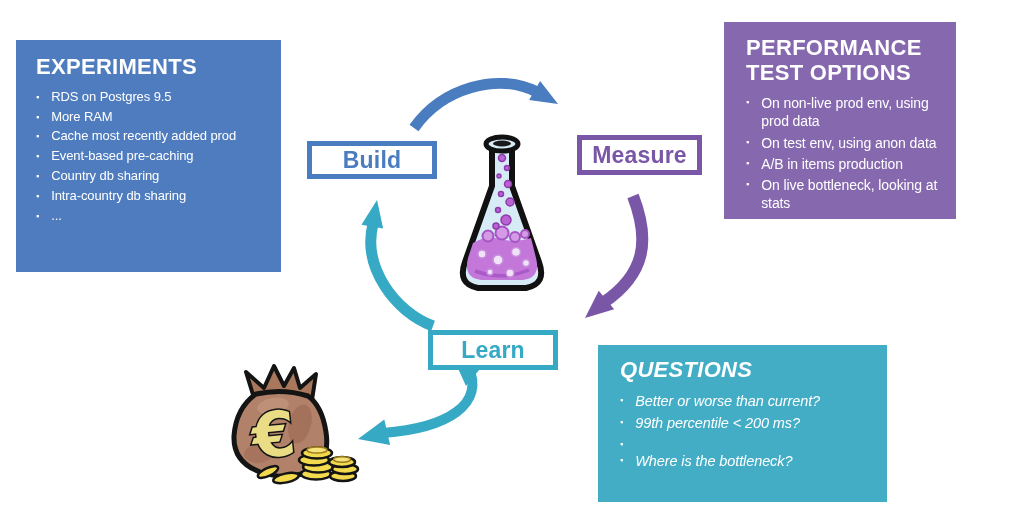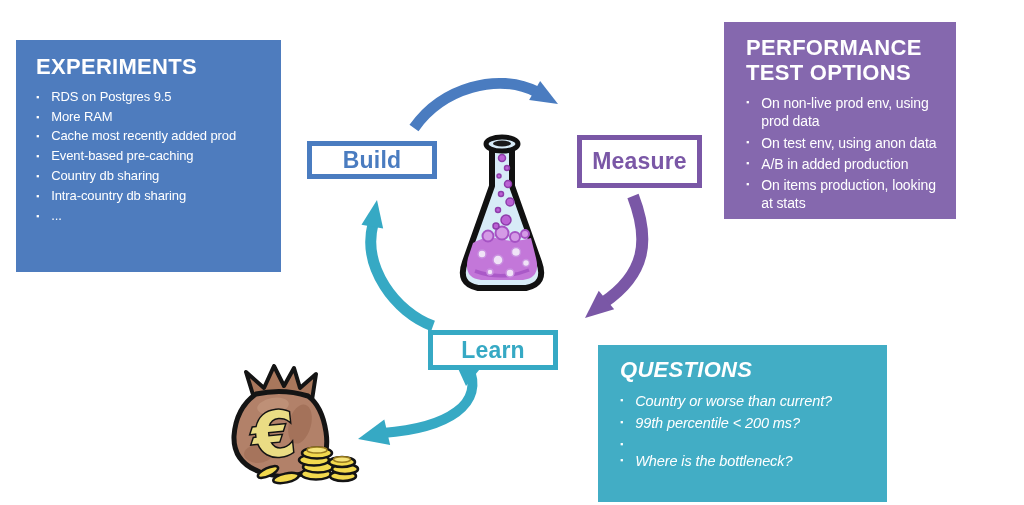--- a/index.html
+++ b/index.html
@@ -19,21 +19,21 @@
   #performance-box{left:724px;top:10px;width:232px;height:197px;background:var(--purple);padding:14px 18px 5px 22px;}
   #performance-box .bullet-text{font-size:14px;line-height:1.3;}
   #questions-box{left:598px;top:333px;width:289px;height:157px;background:var(--teal);padding:13px 14px 0 22px;font-style:italic;}
   #questions-box .bullet-text{font-size:14.5px;line-height:1.34;}
   .cycle-label{
     position:absolute;box-sizing:border-box;background:#fff;z-index:3;
     display:flex;align-items:center;justify-content:center;
     font-weight:bold;font-size:23px;letter-spacing:.2px;
   }
   #build-box{left:307px;top:129px;width:130px;height:38px;border:5px solid var(--build-accent);color:var(--build-accent);}
-  #measure-box{left:577px;top:123px;width:125px;height:53px;border:5px solid var(--measure-accent);color:var(--measure-accent);}
+  #measure-box{left:577px;top:123px;width:125px;height:40px;border:5px solid var(--measure-accent);color:var(--measure-accent);}
   #learn-box{left:428px;top:318px;width:130px;height:40px;border:5px solid var(--learn-accent);color:var(--learn-accent);}
   #arrow-layer{position:absolute;left:0;top:0;z-index:1;}
   .arrow-blue{stroke:var(--build-accent);}   .arrow-blue-head{fill:var(--build-accent);}
   .arrow-purple{stroke:var(--measure-accent);} .arrow-purple-head{fill:var(--measure-accent);}
   .arrow-teal{stroke:var(--learn-accent);}   .arrow-teal-head{fill:var(--learn-accent);}
   .arrow-path{fill:none;}
   #flask{position:absolute;left:452px;top:120px;z-index:2;}
   #moneybag{position:absolute;left:228px;top:352px;z-index:2;}
 </style>
 </head>
@@ -101,35 +101,35 @@
         <li>
           <span class="bullet">▪</span>
           <span class="bullet-text">On non-live prod env, using prod data</span>
         </li>
         <li>
           <span class="bullet">▪</span>
           <span class="bullet-text">On test env, using anon data</span>
         </li>
         <li>
           <span class="bullet">▪</span>
-          <span class="bullet-text">A/B in added production</span>
-        </li>
-        <li>
-          <span class="bullet">▪</span>
-          <span class="bullet-text">On items production, looking at stats</span>
+          <span class="bullet-text">A/B in items production</span>
+        </li>
+        <li>
+          <span class="bullet">▪</span>
+          <span class="bullet-text">On live bottleneck, looking at stats</span>
         </li>
       </ul>
   </div>
 
   <div class="info-box" id="questions-box">
     <h2 class="info-title">QUESTIONS</h2>
     <ul class="bullets">
         <li>
           <span class="bullet">▪</span>
-          <span class="bullet-text">Country or worse than current?</span>
+          <span class="bullet-text">Better or worse than current?</span>
         </li>
         <li>
           <span class="bullet">▪</span>
           <span class="bullet-text">99th percentile &lt; 200 ms?</span>
         </li>
         <li>
           <span class="bullet">▪</span>
         </li>
         <li>
           <span class="bullet">▪</span>

